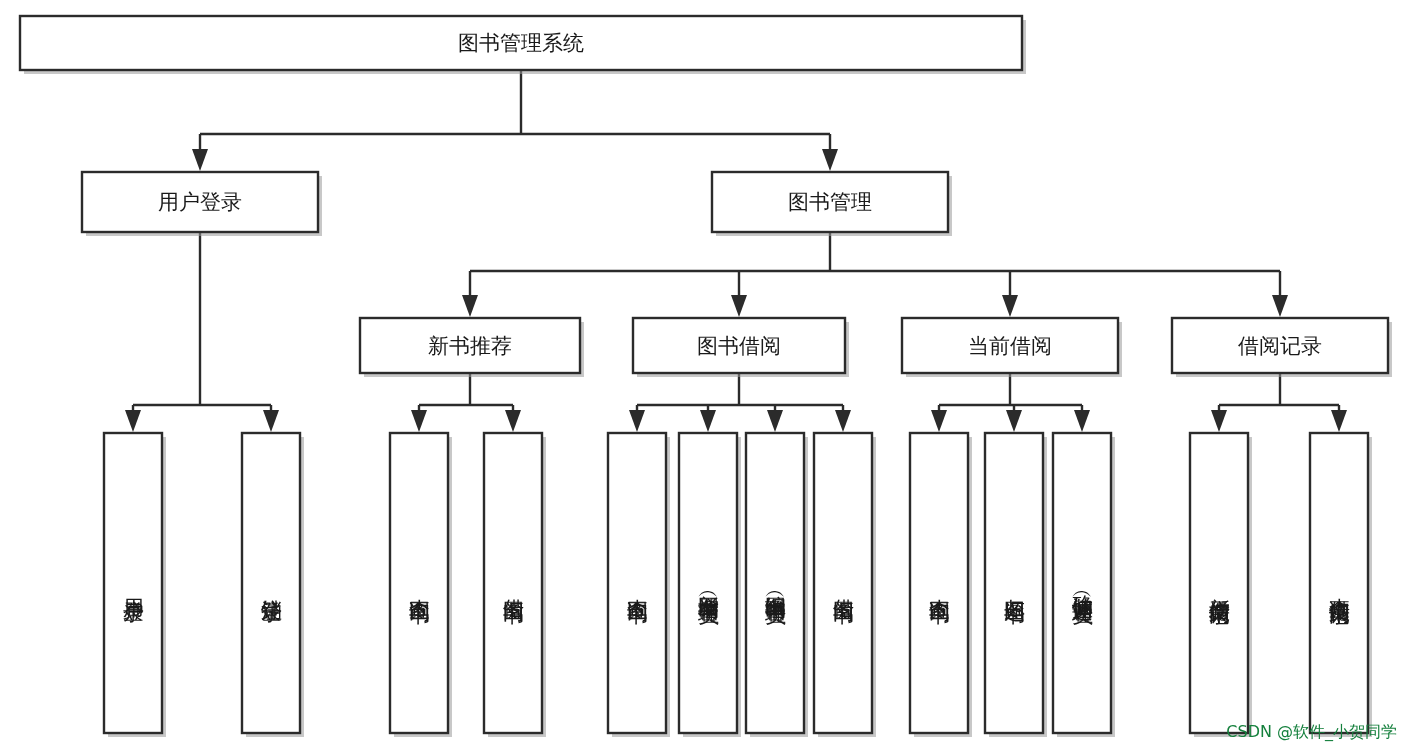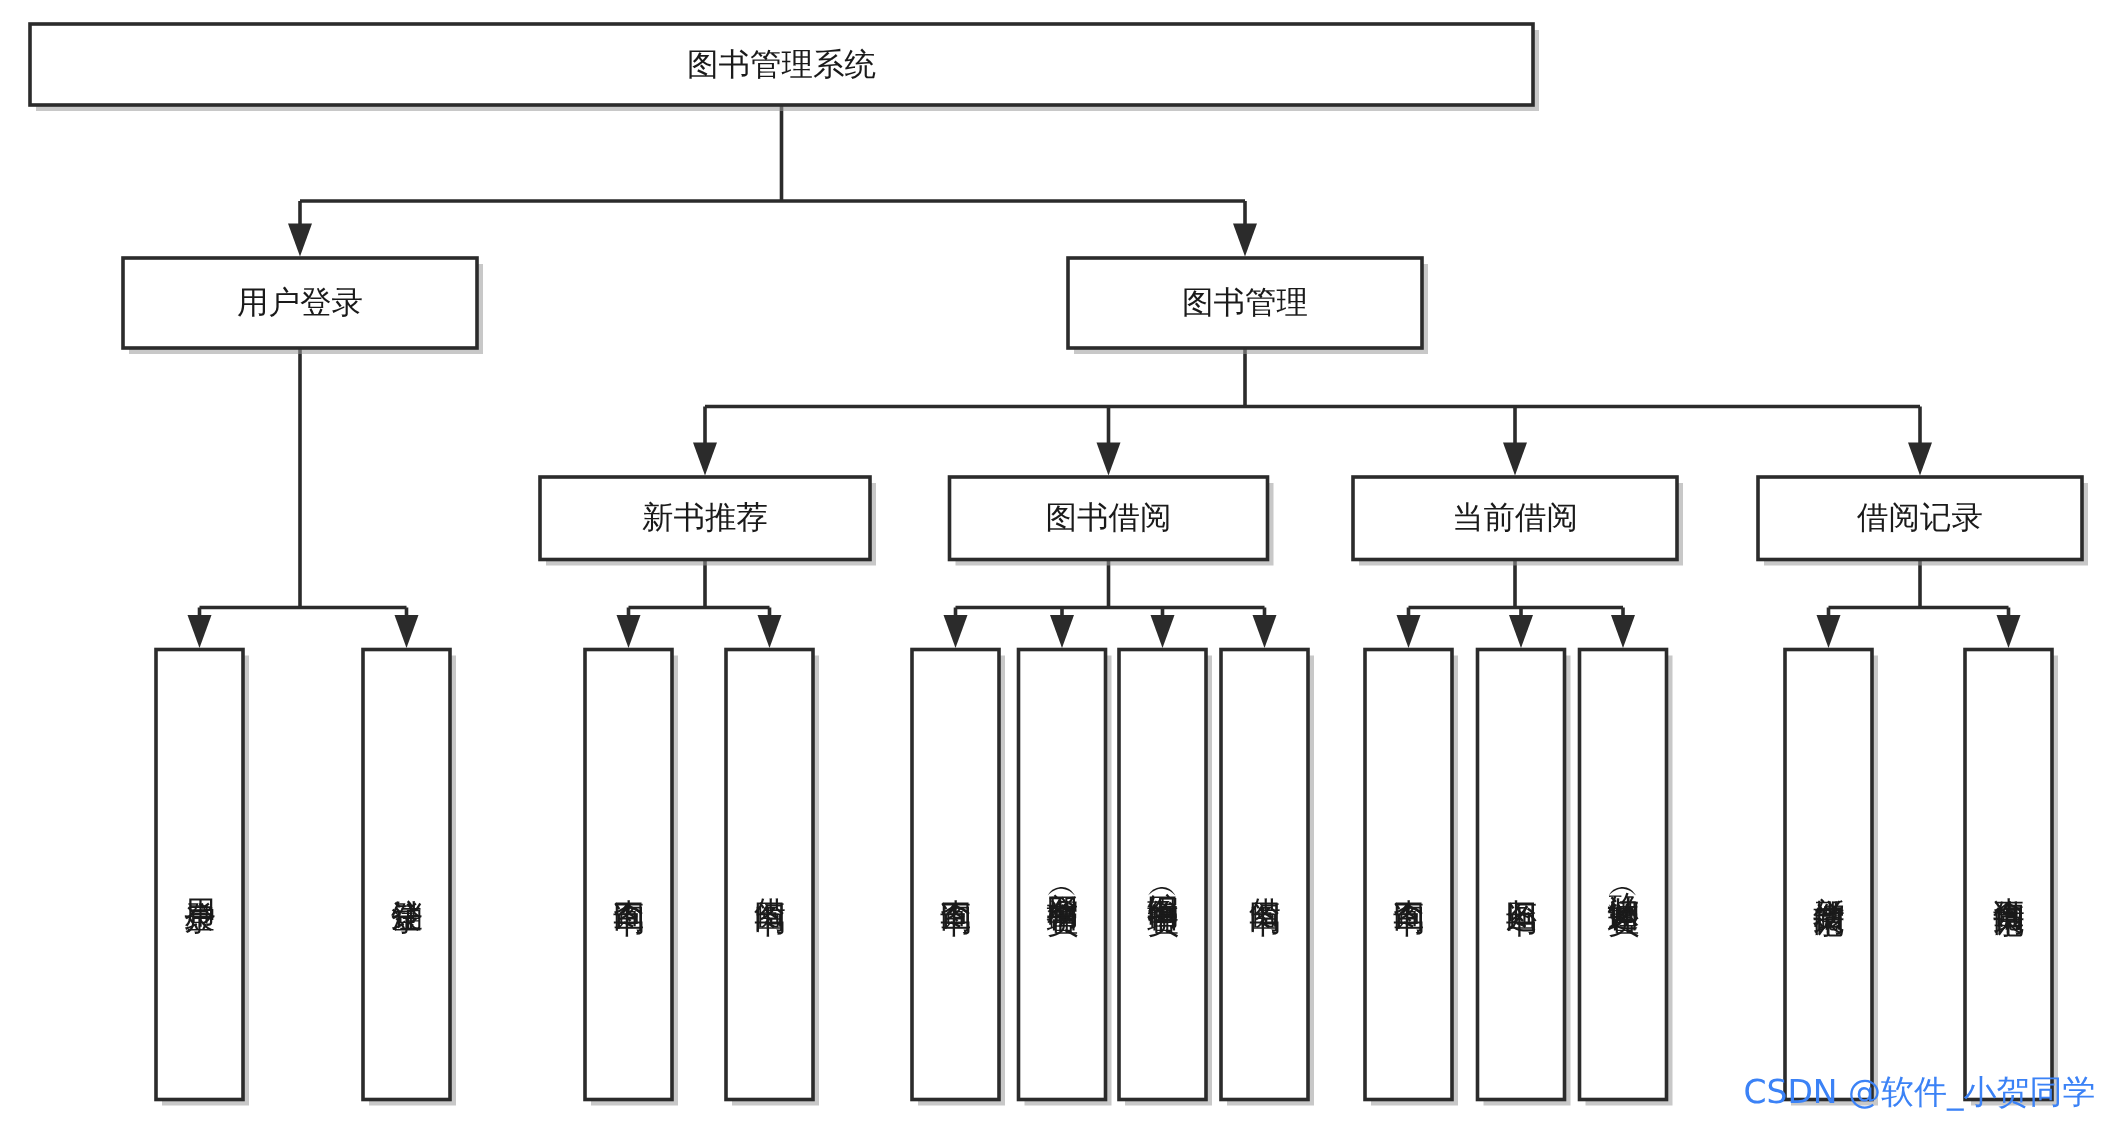--- a/index.html
+++ b/index.html
@@ -62,22 +62,22 @@
     letter-spacing: 1.5px;
     white-space: nowrap;
     text-align: center;
     pointer-events: none;
   }
   .watermark {
     position: absolute;
     right: 8px;
     bottom: 4px;
     font-family: "DejaVu Sans", "Liberation Sans", sans-serif;
-    font-size: 22px;
-    color: #3b82f6;
+    font-size: 16px;
+    color: #15803d;
     white-space: nowrap;
   }
 </style>
 </head>
 <body>
 
 <div id="canvas">
 
   <svg class="diagram" viewBox="0 0 1405 747">
     <g id="connector-layer">

